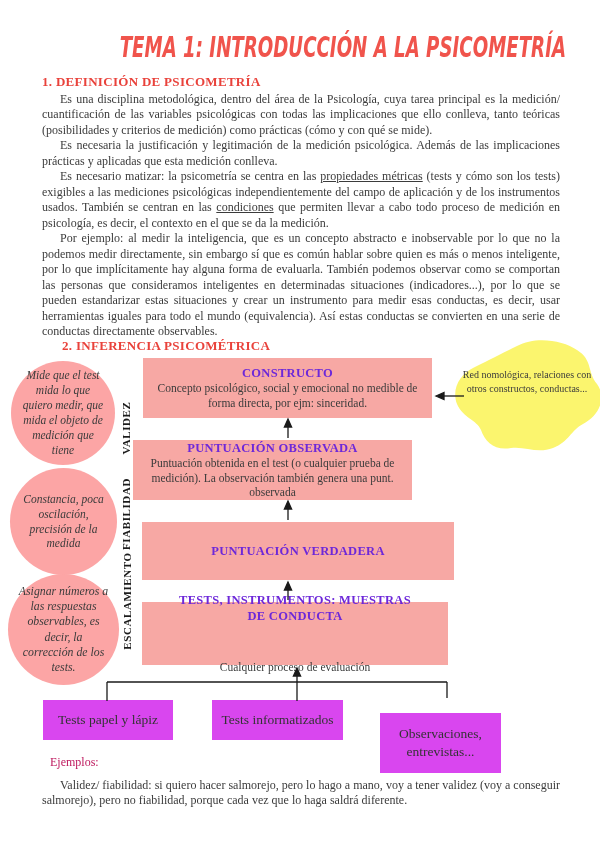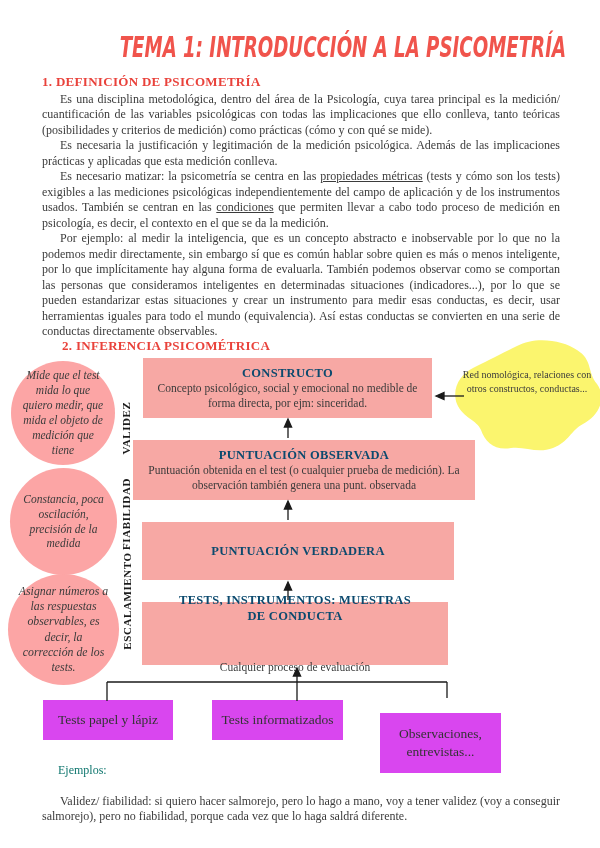--- a/index.html
+++ b/index.html
@@ -24,21 +24,21 @@
     font-size:12px; line-height:1.29; color:#3b3b3b;
   }
   .para .u { text-decoration:underline; }
   .sec2-head { position:absolute; left:42px; top:338px;margin-left:20px; }
   
   .pink-box {
     position:absolute; background:#f7a8a4; box-sizing:border-box;
     display:flex; flex-direction:column; align-items:center; justify-content:center;
     text-align:center; padding:4px 10px;
   }
-  .pink-box .bt { font-weight:bold; font-size:12.5px; letter-spacing:0.3px; color:#0c4a6e; line-height:1.3; }
+  .pink-box .bt { font-weight:bold; font-size:12.5px; letter-spacing:0.3px; color:#6d28d9; line-height:1.3; }
   .pink-box .bd { font-size:11.5px; line-height:1.28; color:#3b3b3b; }
   .bubble {
     position:absolute; background:#fca5a5; border-radius:50%; box-sizing:border-box;
     display:flex; align-items:center; justify-content:center; text-align:center;
     font-size:11.5px; line-height:1.3; padding:10px; color:#3b3b3b;font-style:italic;
   }
   .vlabel {
     position:absolute; font-weight:bold; font-size:11px; letter-spacing:0.6px;
     color:#1c1c1c; white-space:nowrap; transform:translate(-50%,-50%) rotate(-90deg);
   }
@@ -48,21 +48,21 @@
     font-size:10px; line-height:1.4; color:#3b3b3b;
   }
   .leaf {
     position:absolute; background:#d946ef; box-sizing:border-box;
     display:flex; align-items:center; justify-content:center; text-align:center;
     font-size:13.5px; color:#333333; line-height:1.35; padding:2px 6px;
   }
   .connectors { position:absolute; left:0; top:0; width:600px; height:848px; pointer-events:none; }
   
   .text-bottom { position:absolute; left:42px; top:747px; width:518px; }
-  .ex-heading { font-size:12px; margin:16px; color:#0f766e; }
+  .ex-heading { font-size:12px; margin:8px; color:#be185d; }
 </style>
 </head>
 <body>
 
 <div class="page">
 
   <div class="text-top">
     <div class="doc-title">TEMA 1: INTRODUCCIÓN A LA PSICOMETRÍA</div>
     <div class="sec-heading">1. DEFINICIÓN DE PSICOMETRÍA</div>
     <p class="para">Es una disciplina metodológica, dentro del área de la Psicología, cuya tarea principal es la medición/ cuantificación de las variables psicológicas con todas las implicaciones que ello conlleva, tanto teóricas (posibilidades y criterios de medición) como prácticas (cómo y con qué se mide).</p>
@@ -78,21 +78,21 @@
   <div class="bubble" style="left:8px; top:574px; width:111px; height:111px; font-size:11.8px;">Asignar números a las respuestas observables, es decir, la corrección de los tests.</div>
 
   <div class="vlabel" style="left:126px; top:428px;">VALIDEZ</div>
   <div class="vlabel" style="left:126px; top:514px;">FIABILIDAD</div>
   <div class="vlabel" style="left:127px; top:601px;">ESCALAMIENTO</div>
 
   <div class="pink-box" style="left:143px; top:358px; width:289px; height:60px;">
     <div class="bt">CONSTRUCTO</div>
     <div class="bd">Concepto psicológico, social y emocional no medible de forma directa, por ejm: sinceridad.</div>
   </div>
-  <div class="pink-box" style="left:133px; top:440px; width:342px; height:60px;">
+  <div class="pink-box" style="left:133px; top:440px; width:279px; height:60px;">
     <div class="bt">PUNTUACIÓN OBSERVADA</div>
     <div class="bd">Puntuación obtenida en el test (o cualquier prueba de medición). La observación también genera una punt. observada</div>
   </div>
   <div class="pink-box" style="left:142px; top:522px; width:312px; height:58px;">
     <div class="bt">PUNTUACIÓN VERDADERA</div>
   </div>
   <div class="pink-box" style="left:142px; top:602px; width:306px; height:63px;gap:36px;">
     <div class="bt" style="width:250px;">TESTS, INSTRUMENTOS: MUESTRAS DE CONDUCTA</div>
     <div class="bd">Cualquier proceso de evaluación</div>
   </div>

